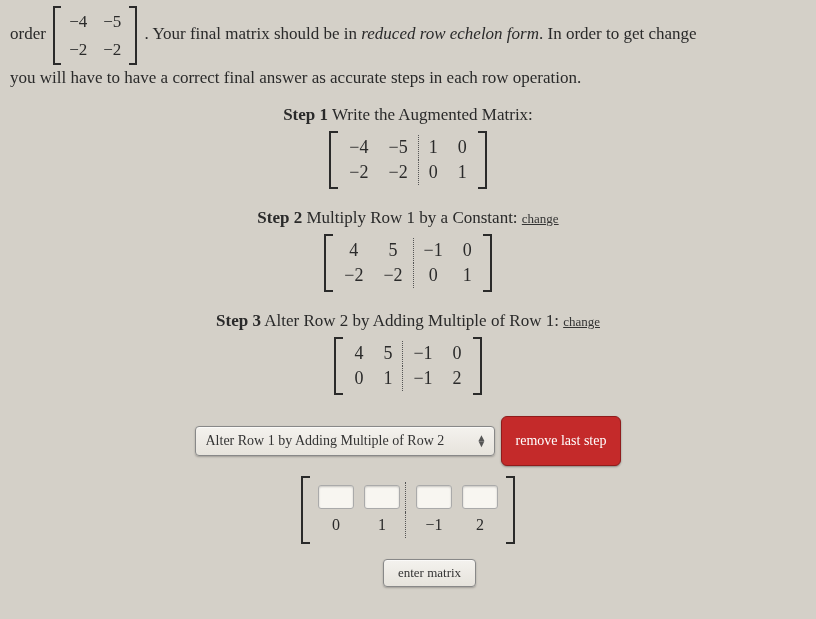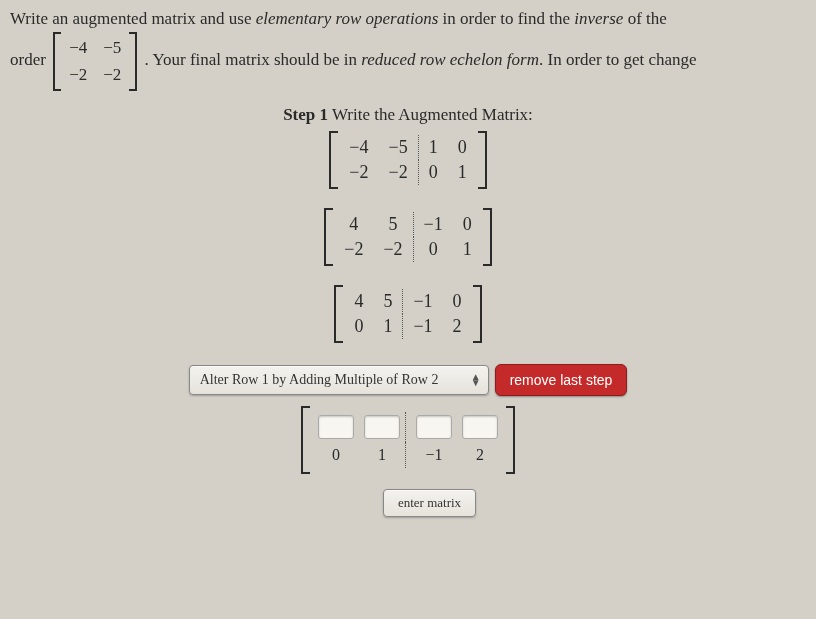--- a/index.html
+++ b/index.html
@@ -87,22 +87,22 @@
       font-size: 10px;
       color: #555;
       pointer-events: none;
       line-height: 0.6;
     }
     .remove-btn {
       background: #c42a2a;
       color: #fff;
       border: 1px solid #8f1c1c;
       border-radius: 6px;
-      padding: 7px 14px;
-      font-family: Liberation Sans, sans-serif;
+      padding: 16px 14px;
+      font-family: Liberation Serif, serif;
       font-size: 14px;
       cursor: pointer;
       box-shadow: 0 1px 2px rgba(0,0,0,.35);
     }
     
     .input-matrix {
       display: inline-block;
       position: relative;
       padding: 6px 12px;
       margin: 0 auto;
@@ -146,41 +146,39 @@
       cursor: pointer;
       box-shadow: inset 0 1px 0 rgba(255,255,255,.6), 0 1px 2px rgba(0,0,0,.25);
       margin-left: 43px;
     }
     .center { text-align: center; }
   </style>
 </head>
 <body>
 
 <div class="problem-text">
-  <div>
-    <span>Write an augmented matrix and use </span><span class="italic">elementary row operations</span><span> in order to find the </span><span class="italic">inverse</span><span> of the</span>
-  </div>
   <div>
     <span>order </span>
     <span class="matrix-inline">
       <table>
         <tbody>
             <tr>
               <td>−4</td>
               <td>−5</td>
             </tr>
         <tr>
               <td>−2</td>
               <td>−2</td>
             </tr>
       </tbody>
         </table>
     </span>
     <span> . Your final matrix should be in </span><span class="italic">reduced row echelon form</span><span>. In order to get change</span>
   </div>
+  <div>you will have to have a correct final answer as accurate steps in each row operation.</div>
 </div>
 
 <div class="step-block">
   <div class="step-title">
     <b>Step 1</b><span> Write the Augmented Matrix:</span>
   </div>
   <div class="aug-matrix">
     <table>
       <tbody>
           <tr>
@@ -194,20 +192,23 @@
             <td>−2</td>
             <td class="sep">0</td>
             <td>1</td>
           </tr>
     </tbody>
       </table>
   </div>
 </div>
 
 <div class="step-block">
+  <div class="step-title">
+    <b>Step 2</b><span> Multiply Row 1 by a Constant: </span><span class="change-link">change</span>
+  </div>
   <div class="aug-matrix">
     <table>
       <tbody>
           <tr>
             <td>4</td>
             <td>5</td>
             <td class="sep">−1</td>
             <td>0</td>
           </tr>
       <tr>
@@ -215,20 +216,23 @@
             <td>−2</td>
             <td class="sep">0</td>
             <td>1</td>
           </tr>
     </tbody>
       </table>
   </div>
 </div>
 
 <div class="step-block">
+  <div class="step-title">
+    <b>Step 3</b><span> Alter Row 2 by Adding Multiple of Row 1: </span><span class="change-link">change</span>
+  </div>
   <div class="aug-matrix">
     <table>
       <tbody>
           <tr>
             <td>4</td>
             <td>5</td>
             <td class="sep">−1</td>
             <td>0</td>
           </tr>
       <tr>

